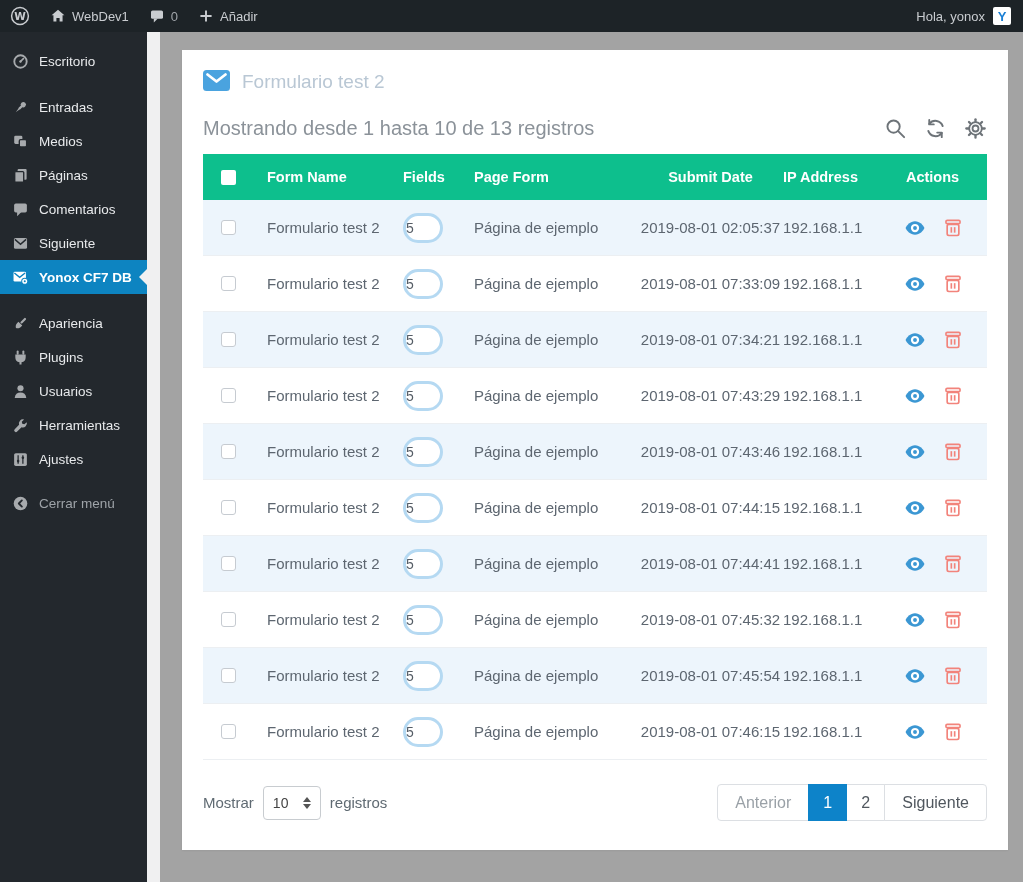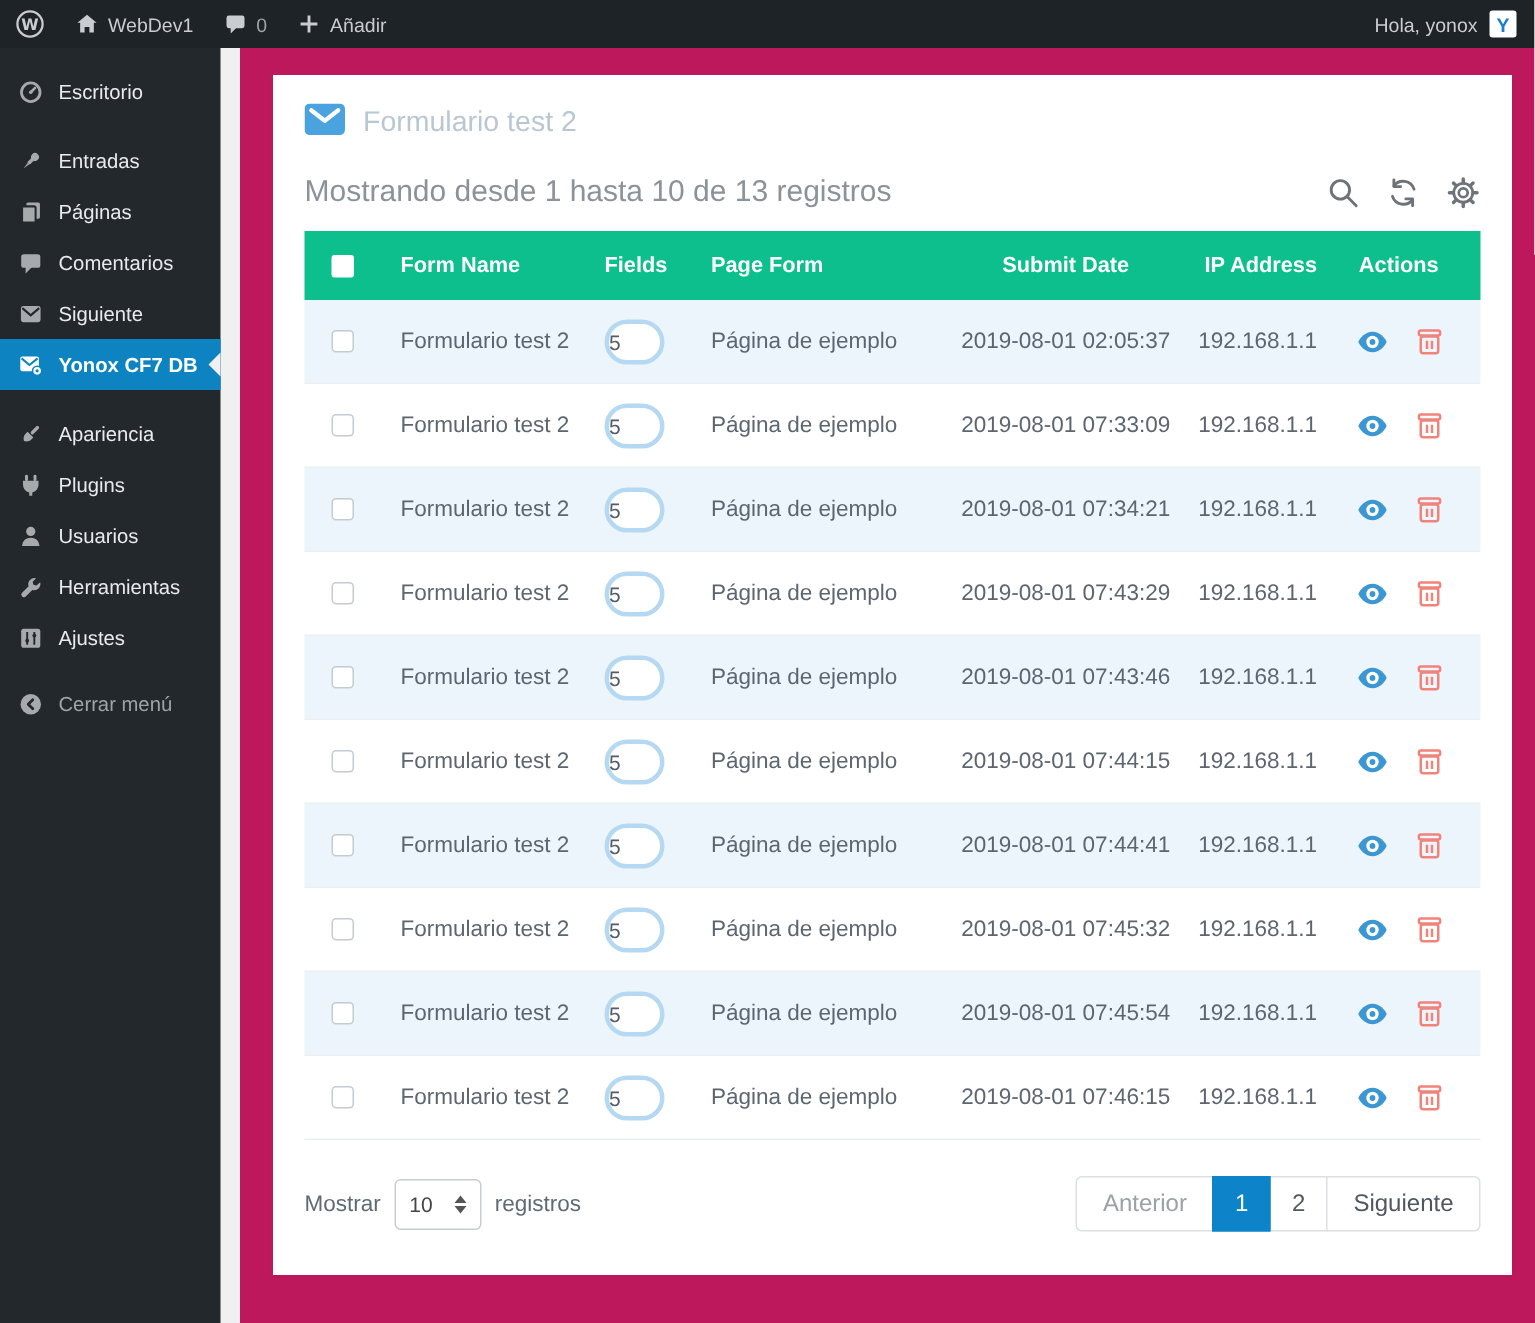--- a/index.html
+++ b/index.html
@@ -23,21 +23,21 @@
   .mi .micon { width:20px; height:20px; margin-right:9px; color:#a7aaad; display:flex;
     align-items:center; justify-content:center; flex:0 0 20px; }
   .mi.active { background:var(--menu-blue,#0d84c1); color:#fff; font-weight:bold; }
   .mi.active .micon { color:#fff; }
   .mi.active:after { content:""; position:absolute; right:0; top:50%; margin-top:-8px;
     border:8px solid transparent; border-right-color:#f0f0f1; }
   .mi.dim { color:#9ea3a8; }
   .sb-gap-sm { height:12px; } .sb-gap-md { height:10px; }
 
   
-  .content { position:absolute; left:160px; top:32px; right:0; bottom:0; background:#be185d; }
+  .content { position:absolute; left:160px; top:32px; right:0; bottom:0; background:#a3a3a3; }
   .card { position:absolute; left:22px; top:18px; width:826px; height:800px; background:#fff;
     box-shadow:0 1px 2px rgba(0,0,0,.05); padding:20px 21px; }
 
   .title-row { display:flex; align-items:center; gap:12px; height:24px; margin-bottom:20px; }
   .page-title { font-size:19px; color:#b9c7d4; }
 
   .info-row { display:flex; align-items:center; justify-content:space-between; height:28px; margin-bottom:12px; }
   .records-info { font-size:20px; color:#8b9299; }
   .tool-icons { display:flex; align-items:center; gap:17px; color:#6d7378; }
   .tool-icons span { cursor:pointer; display:flex; }
@@ -48,21 +48,21 @@
     color:#fff; font-weight:bold; font-size:14.5px; }
   .trow { display:flex; align-items:center; height:56px; font-size:15px; color:#5d6670;
     border-bottom:1px solid #eceff2; background:#fff; }
   .trow.stripe { background:var(--stripe,#edf5fc); }
   .col { flex:0 0 auto; }
   .c1 { width:50px; display:flex; justify-content:center; }
   .c2 { width:150px; padding-left:14px; text-align:left; }
   .c3 { width:60px; text-align:left; }
   .c4 { width:175px; padding-left:11px; text-align:left; }
   .c5 { width:145px; text-align:center; }
-  .c6 { width:95px; text-align:right; }
+  .c6 { width:95px; text-align:left; }
   .c7 { width:109px; display:flex; justify-content:center; gap:16px; align-items:center; }
   .thead .c2, .thead .c4 { }
   .cb { width:15px; height:15px; border-radius:3px; background:#fff; border:1px solid #c6cbd1;
     display:inline-block; cursor:pointer; }
   .cb.hdr { border:none; border-radius:2px; }
   .badge { display:inline-block; min-width:40px; padding:4px 0; background:#fff;
     border:3px solid var(--badge-border,#b5d9f2); border-radius:16px; color:#555d66; font-size:14px; }
   .act { cursor:pointer; display:flex; }
   .act.view { color:var(--eye,#3b97d3); }
   .act.del { color:var(--trash,#f2837b); }
@@ -148,20 +148,29 @@
       <span class="micon">
         <svg viewBox="0 0 20 20" width="17" height="17" fill="currentColor">
             <g transform="rotate(45 10 10)">
               <circle cx="10" cy="5.3" r="3.1"></circle>
               <rect x="8.6" y="6.5" width="2.8" height="6.2" rx="1"></rect>
               <path d="M9.2 12.5h1.6L10 18z"></path>
             </g>
           </svg>
       </span>
       <span>Entradas</span>
+    </div>
+    <div class="mi">
+      <span class="micon">
+        <svg viewBox="0 0 20 20" width="17" height="17" fill="currentColor">
+            <rect x="2.6" y="3.2" width="9.6" height="9.6" rx="1.6"></rect>
+            <rect x="8.6" y="7.8" width="8.6" height="8.6" rx="1.6" stroke="#23282d" stroke-width="1.6"></rect>
+          </svg>
+      </span>
+      <span>Medios</span>
     </div>
     <div class="mi">
       <span class="micon">
         <svg viewBox="0 0 20 20" width="17" height="17" fill="currentColor">
             <rect x="6.6" y="2.4" width="10.6" height="12.6" rx="1.2"></rect>
             <rect x="3.2" y="5.4" width="10.6" height="12.6" rx="1.2" stroke="#23282d" stroke-width="1.6"></rect>
           </svg>
       </span>
       <span>Páginas</span>
     </div>

